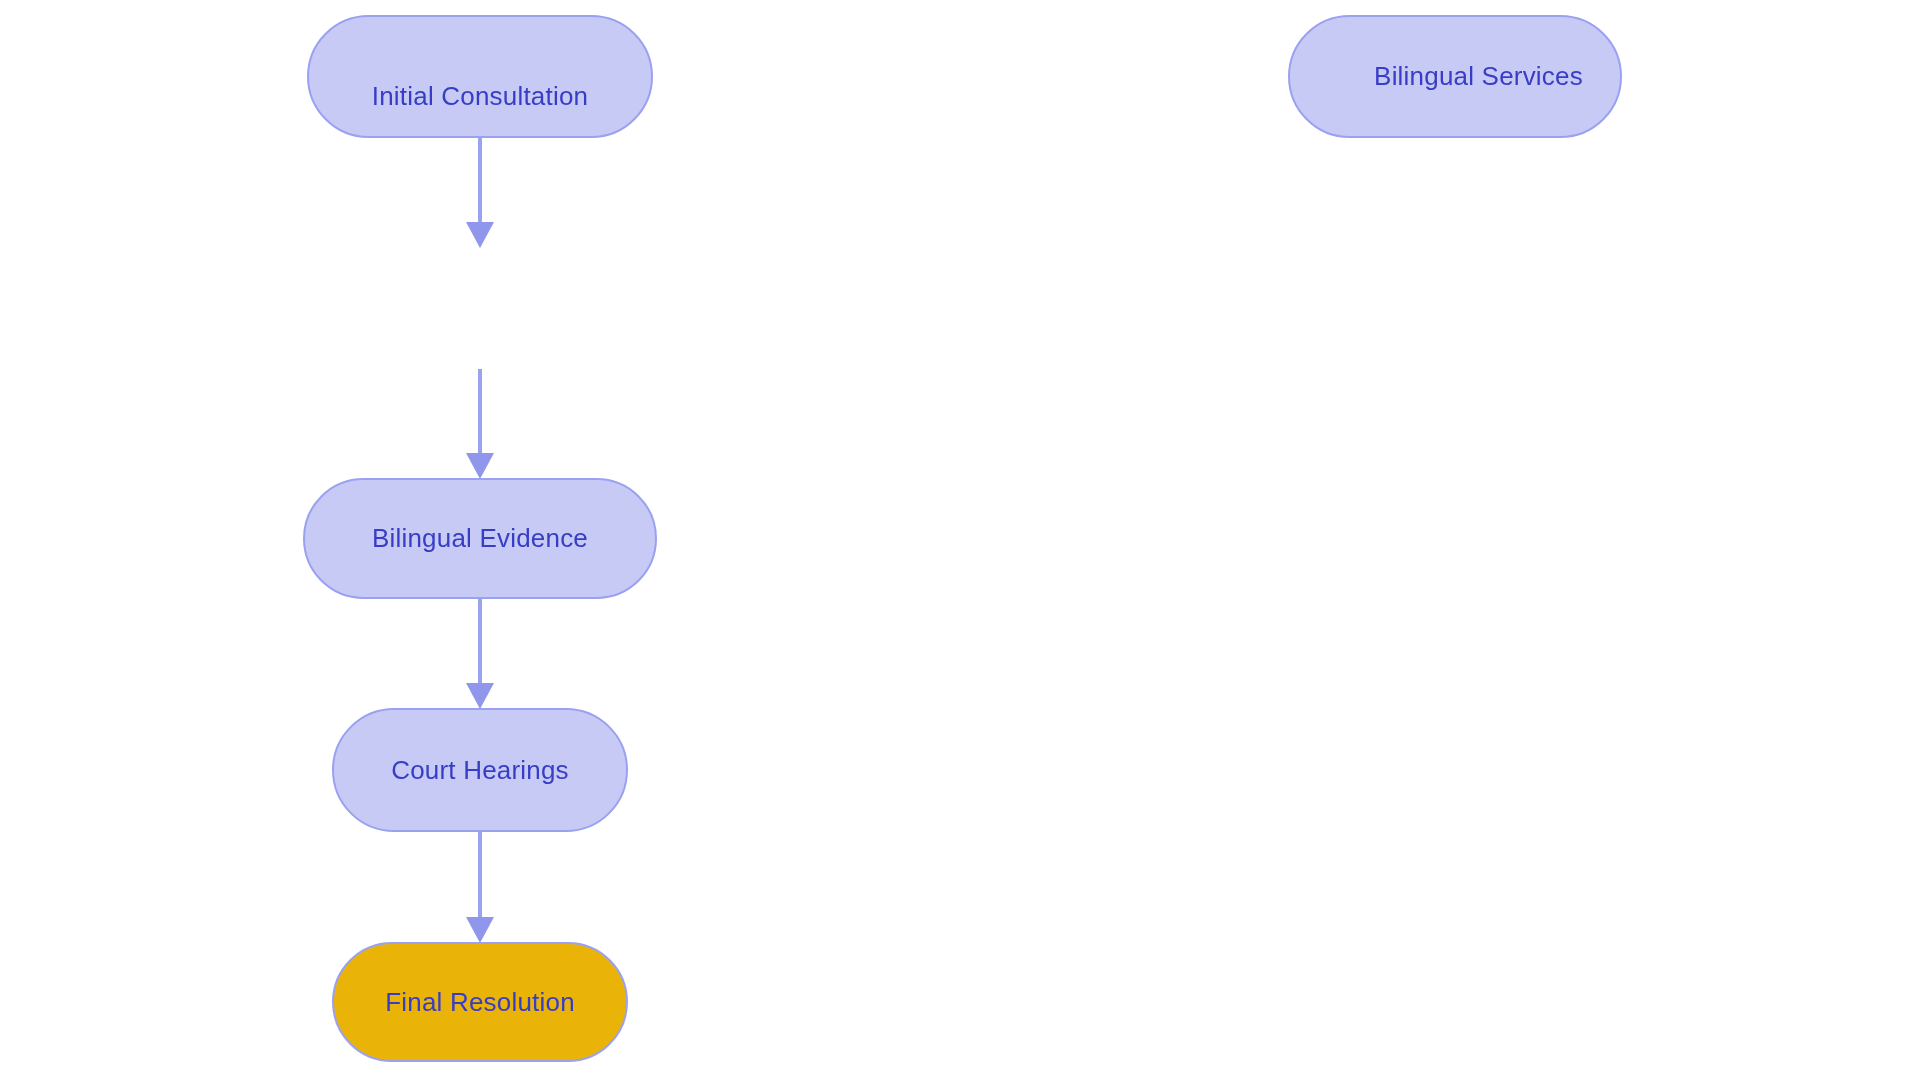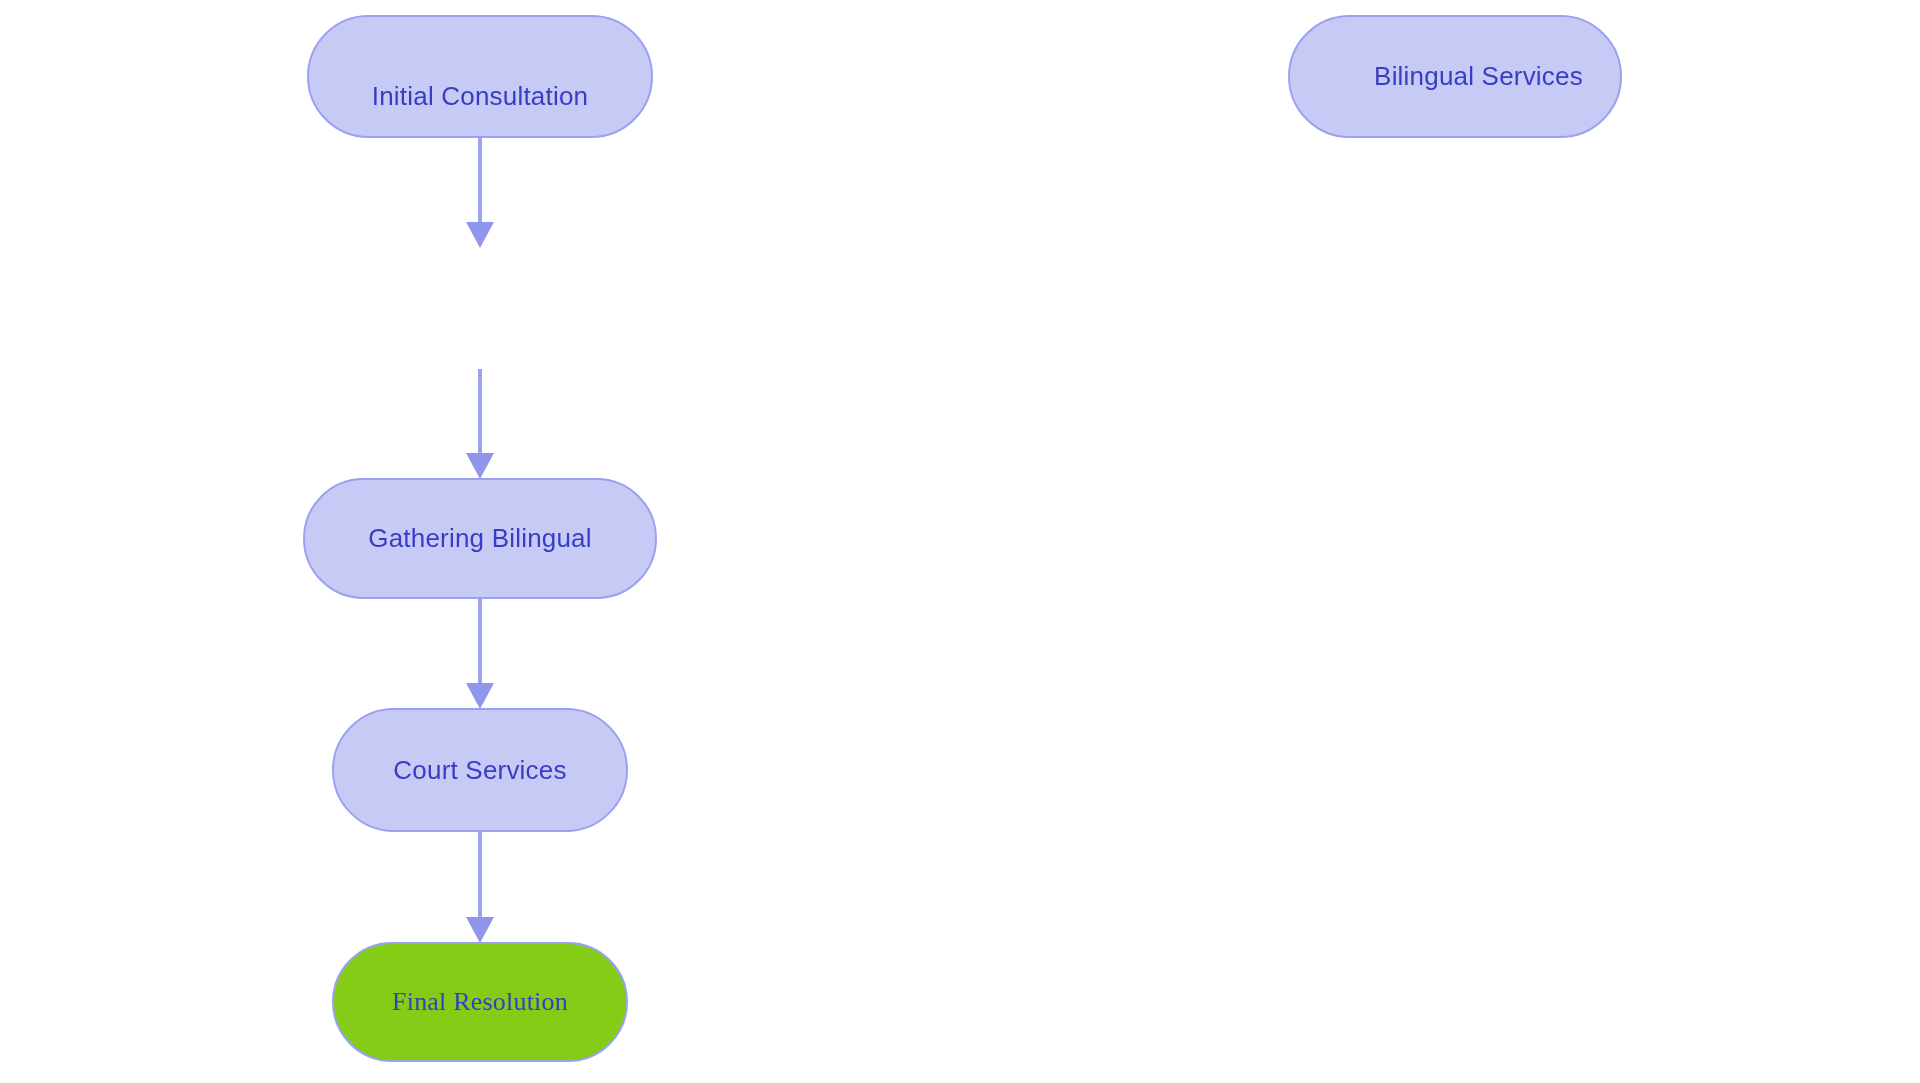--- a/index.html
+++ b/index.html
@@ -51,24 +51,24 @@
     <div class="edge-line" style="left: 478.25px; top: 369px; height: 87px; background: rgb(155, 162, 240);"></div>
     <div class="edge-head" style="left: 466px; top: 453px; border-left-width: 14px; border-right-width: 14px; border-top: 26px solid rgb(143, 150, 236);"></div>
     <div class="edge-line" style="left: 478.25px; top: 599px; height: 87px; background: rgb(155, 162, 240);"></div>
     <div class="edge-head" style="left: 466px; top: 683px; border-left-width: 14px; border-right-width: 14px; border-top: 26px solid rgb(143, 150, 236);"></div>
     <div class="edge-line" style="left: 478.25px; top: 832px; height: 88px; background: rgb(155, 162, 240);"></div>
     <div class="edge-head" style="left: 466px; top: 917px; border-left-width: 14px; border-right-width: 14px; border-top: 26px solid rgb(143, 150, 236);"></div>
     <div class="flow-node" style="left: 307px; top: 15px; width: 346px; height: 123px; background: rgb(199, 202, 245); border-color: rgb(154, 161, 240);">
       <span class="node-label" style="color: rgb(55, 61, 197); margin-top: 39px;">Initial Consultation</span>
     </div>
     <div class="flow-node" style="left: 303px; top: 478px; width: 354px; height: 121px; background: rgb(199, 202, 245); border-color: rgb(154, 161, 240);">
-      <span class="node-label" style="color: rgb(55, 61, 197);">Gathering Bilingual</span>
+      <span class="node-label" style="color: rgb(55, 61, 197);">Bilingual Evidence</span>
     </div>
     <div class="flow-node" style="left: 332px; top: 708px; width: 296px; height: 124px; background: rgb(199, 202, 245); border-color: rgb(154, 161, 240);">
-      <span class="node-label" style="color: rgb(55, 61, 197);">Court Services</span>
+      <span class="node-label" style="color: rgb(55, 61, 197);">Court Hearings</span>
     </div>
-    <div class="flow-node" style="left: 332px; top: 942px; width: 296px; height: 120px; background: #84cc16; border-color: rgb(154, 161, 240); font-family: Liberation Serif, serif;">
+    <div class="flow-node" style="left: 332px; top: 942px; width: 296px; height: 120px; background: #eab308; border-color: rgb(154, 161, 240);">
       <span class="node-label" style="color: rgb(55, 61, 197);">Final Resolution</span>
     </div>
     <div class="flow-node" style="left: 1288px; top: 15px; width: 334px; height: 123px; background: rgb(199, 202, 245); border-color: rgb(154, 161, 240);">
       <span class="node-label" style="color: rgb(55, 61, 197); margin-left: 47px;">Bilingual Services</span>
     </div>
   </div>
 
 </body></html>

